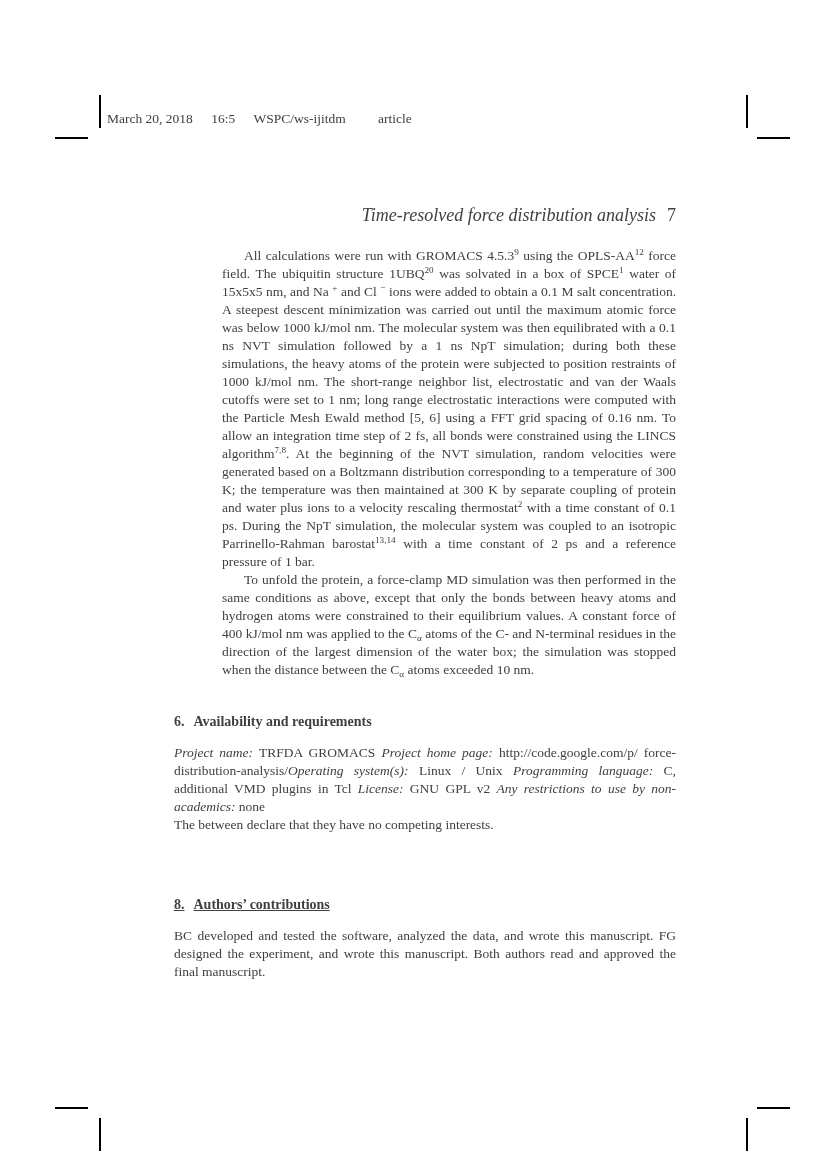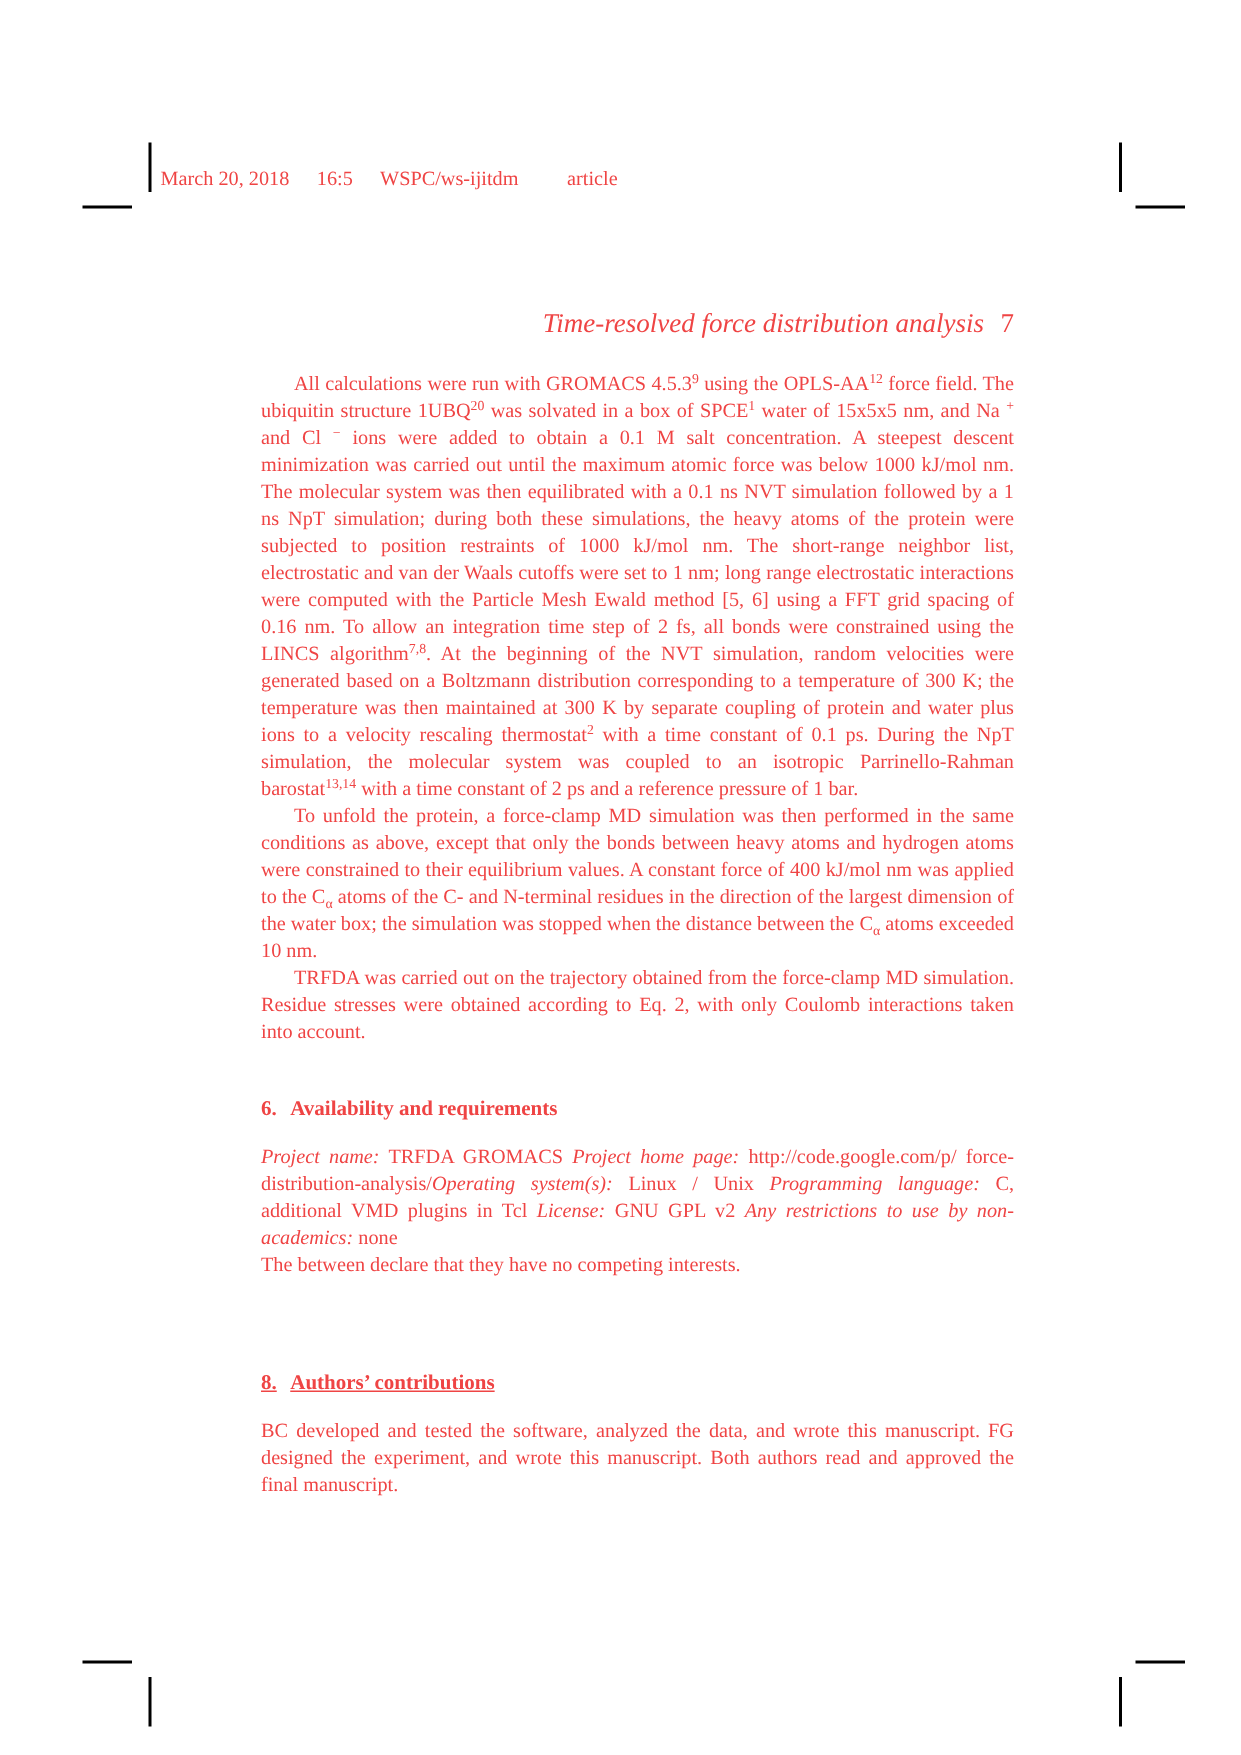--- a/index.html
+++ b/index.html
@@ -3,21 +3,21 @@
 <meta charset="utf-8">
 <style>
   * { margin: 0; padding: 0; box-sizing: border-box; }
   html, body { background: #ffffff; }
   .page {
     position: relative;
     width: 827px;
     height: 1170px;
     background: #ffffff;
     font-family: "Liberation Serif", serif;
-    color: #ef4444;
+    color: #404040;
     overflow: hidden;
   }
   
   .mark { position: absolute; background: #000; }
   .mark.h { width: 33px; height: 1.6px; }
   .mark.v { width: 1.6px; height: 33px; }
   .m-tl-v { left: 99px;  top: 95px;  }
   .m-tl-h { left: 55px;  top: 137px; }
   .m-tr-v { left: 746px; top: 95px;  }
   .m-tr-h { left: 757px; top: 137px; }
@@ -53,21 +53,21 @@
   }
   .running-head .pageno {
     font-style: normal;
     margin-left: 11px;
   }
   p.body {
     font-size: 13.5px;
     line-height: 18px;
     text-align: justify;
   }
-  p.body.indent { text-indent: 22px; }
+  p.body.indent { text-indent: 22px; margin-left: 48px; }
   sup {
     font-size: 0.68em;
     line-height: 0;
     vertical-align: baseline;
     position: relative;
     top: -0.55em;
   }
   sub {
     font-size: 0.68em;
     line-height: 0;
@@ -109,21 +109,20 @@
   </div>
 
   <div class="column">
 
     <div class="running-head">
       <span>Time-resolved force distribution analysis</span><span class="pageno">7</span>
     </div>
 
     <p class="body indent"><span>All calculations were run with GROMACS 4.5.3</span><sup>9</sup><span> using the OPLS-AA</span><sup>12</sup><span> force field. The ubiquitin structure 1UBQ</span><sup>20</sup><span> was solvated in a box of SPCE</span><sup>1</sup><span> water of 15x5x5 nm, and Na </span><sup>+</sup><span> and Cl </span><sup>−</sup><span> ions were added to obtain a 0.1 M salt concentration. A steepest descent minimization was carried out until the maximum atomic force was below 1000 kJ/mol nm. The molecular system was then equilibrated with a 0.1 ns NVT simulation followed by a 1 ns NpT simulation; during both these simulations, the heavy atoms of the protein were subjected to position restraints of 1000 kJ/mol nm. The short-range neighbor list, electrostatic and van der Waals cutoffs were set to 1 nm; long range electrostatic interactions were computed with the Particle Mesh Ewald method [5, 6] using a FFT grid spacing of 0.16 nm. To allow an integration time step of 2 fs, all bonds were constrained using the LINCS algorithm</span><sup>7,8</sup><span>. At the beginning of the NVT simulation, random velocities were generated based on a Boltzmann distribution corresponding to a temperature of 300 K; the temperature was then maintained at 300 K by separate coupling of protein and water plus ions to a velocity rescaling thermostat</span><sup>2</sup><span> with a time constant of 0.1 ps. During the NpT simulation, the molecular system was coupled to an isotropic Parrinello-Rahman barostat</span><sup>13,14</sup><span> with a time constant of 2 ps and a reference pressure of 1 bar.</span></p>
     <p class="body indent"><span>To unfold the protein, a force-clamp MD simulation was then performed in the same conditions as above, except that only the bonds between heavy atoms and hydrogen atoms were constrained to their equilibrium values. A constant force of 400 kJ/mol nm was applied to the C</span><sub>α</sub><span> atoms of the C- and N-terminal residues in the direction of the largest dimension of the water box; the simulation was stopped when the distance between the C</span><sub>α</sub><span> atoms exceeded 10 nm.</span></p>
-    <p class="body indent"><span>TRFDA was carried out on the trajectory obtained from the force-clamp MD simulation. Residue stresses were obtained according to Eq. 2, with only Coulomb interactions taken into account.</span></p>
 
     <h2 class="sec sec-6">
       <span class="num">6.</span><span>Availability and requirements</span>
     </h2>
     <p class="body"><span class="it">Project name:</span><span> TRFDA GROMACS </span><span class="it">Project home page:</span><span> http://code.google.com/p/ force-distribution-analysis/</span><span class="it">Operating system(s):</span><span> Linux / Unix </span><span class="it">Programming language:</span><span> C, additional VMD plugins in Tcl </span><span class="it">License:</span><span> GNU GPL v2 </span><span class="it">Any restrictions to use by non-academics:</span><span> none</span></p>
 
     <p class="body"><span>The between declare that they have no competing interests.</span></p>
 
     <h2 class="sec sec-8">
       <span class="num">8.</span><span>Authors’ contributions</span>

